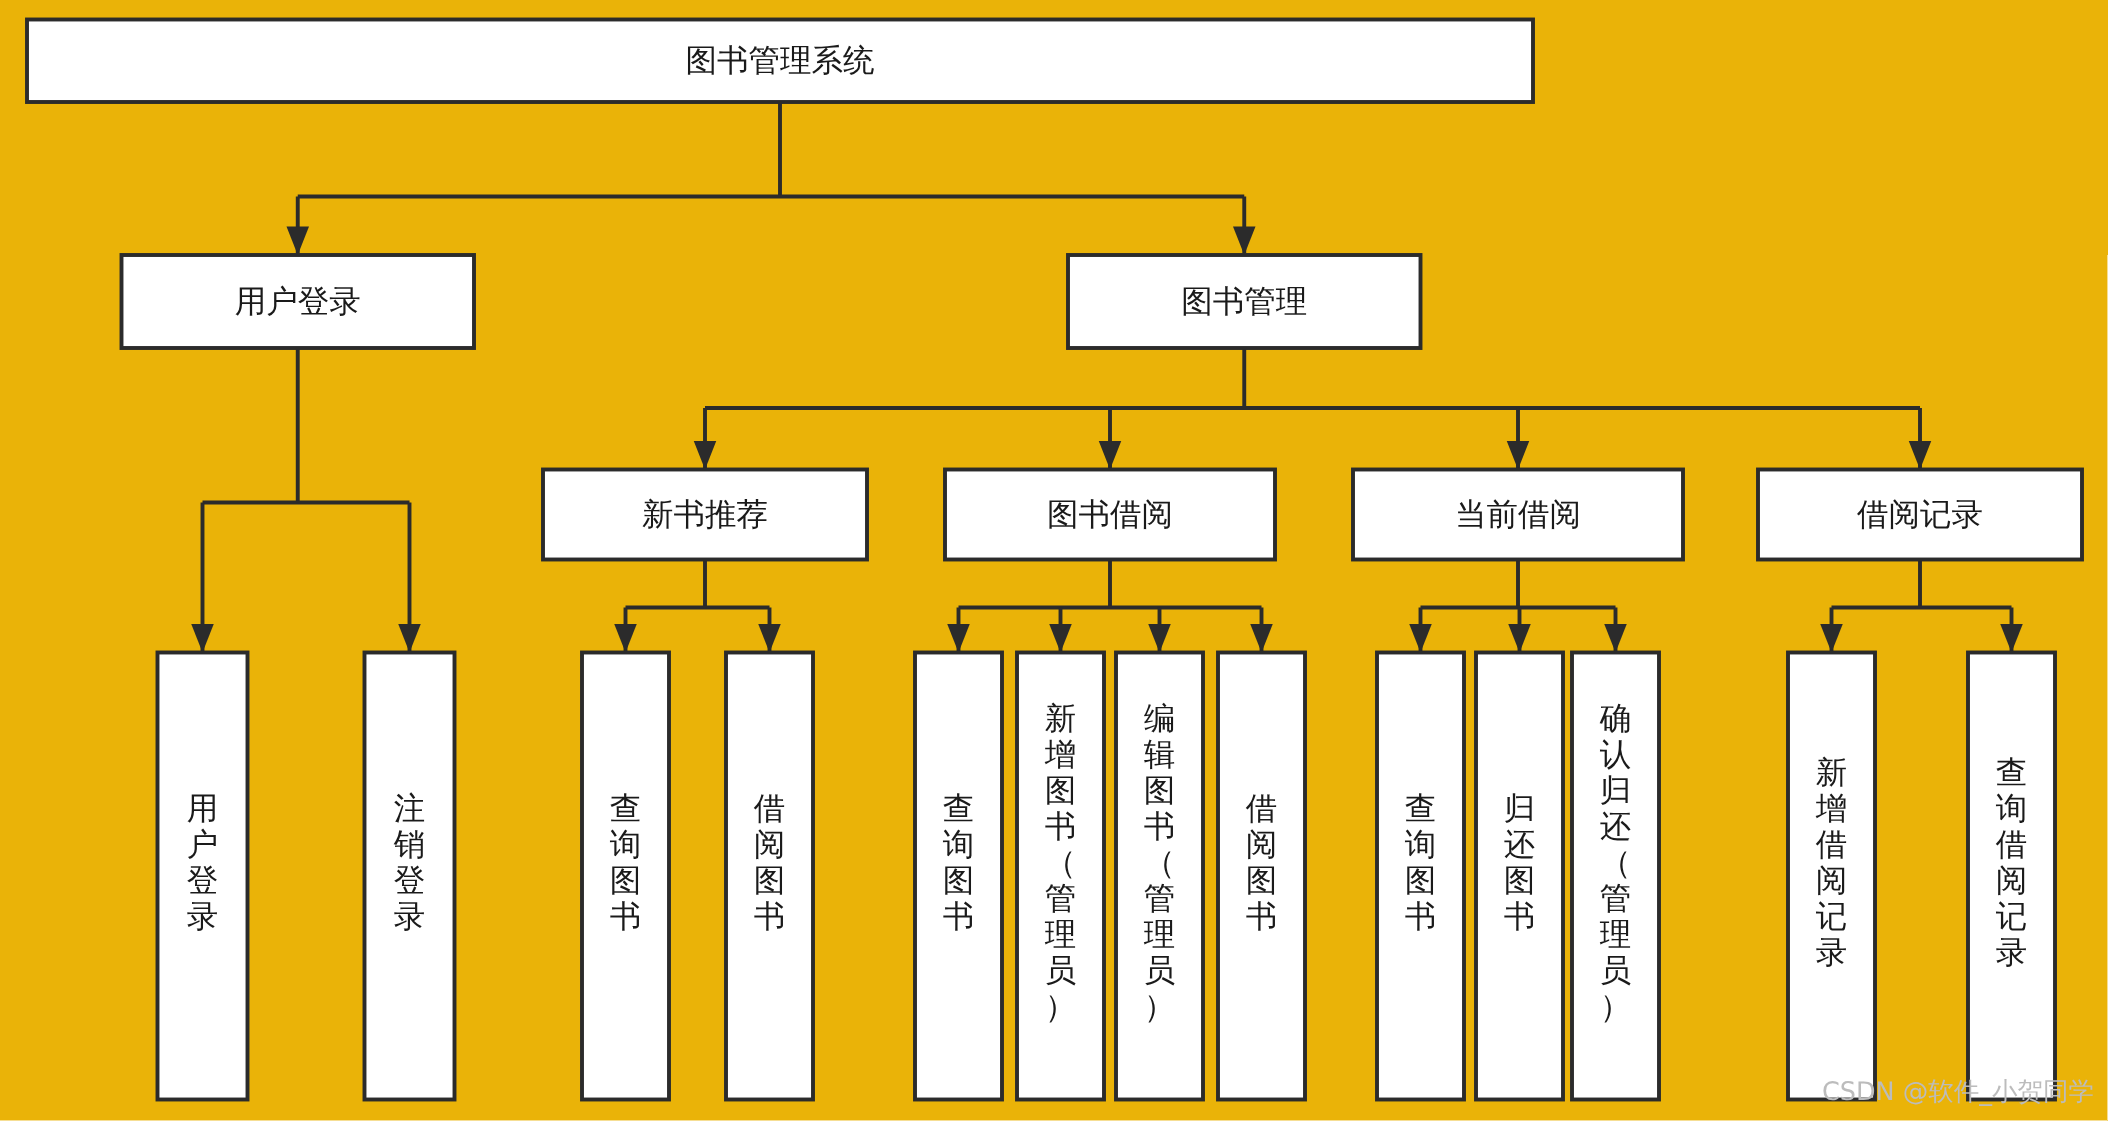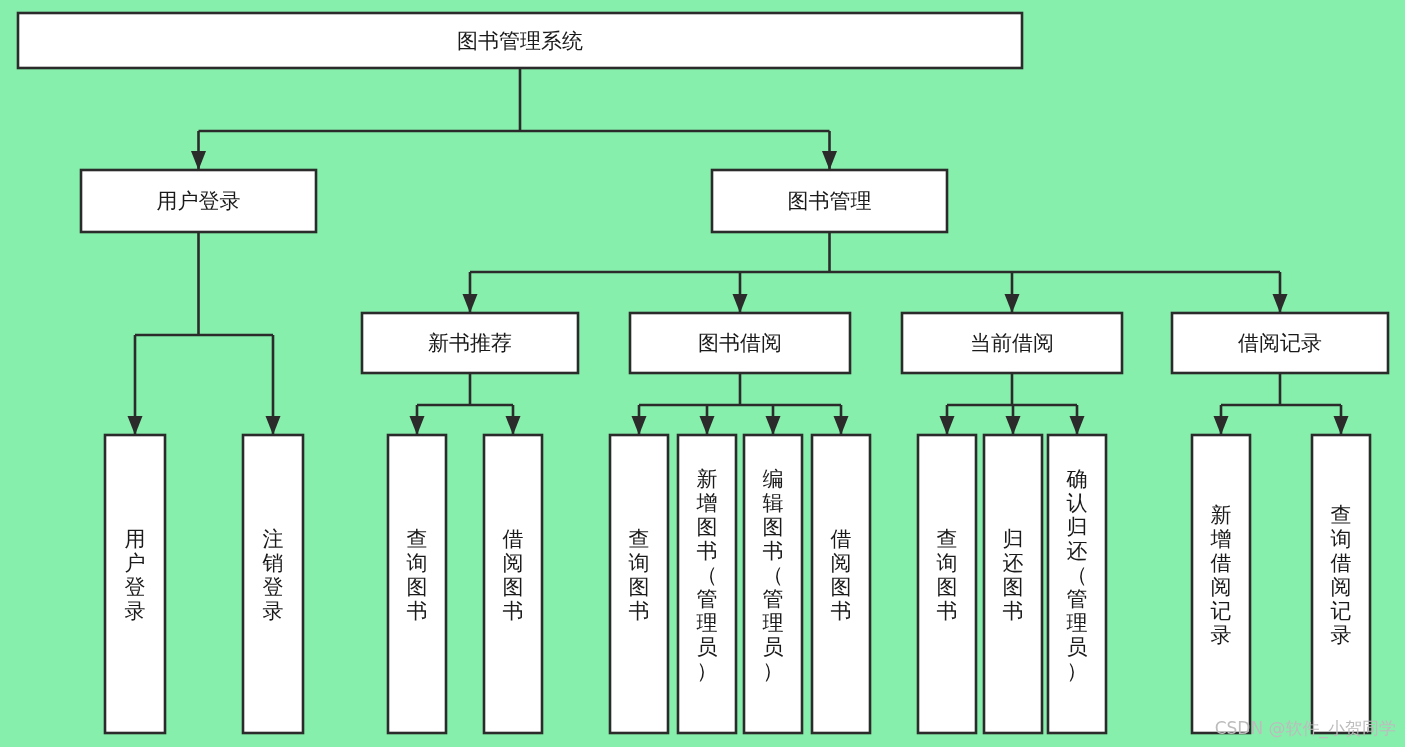--- a/index.html
+++ b/index.html
@@ -11,21 +11,21 @@
   body {
     width: 1405px;
     height: 747px;
     font-family: "DejaVu Sans", "Liberation Sans", sans-serif;
     overflow: hidden;
   }
   #diagram-root {
     position: relative;
     width: 1405px;
     height: 747px;
-    background: #86efac;
+    background: #eab308;
   }
   svg.diagram-canvas {
     position: absolute;
     top: 0;
     left: 0;
     width: 1405px;
     height: 747px;
     display: block;
   }
   .node-box {

